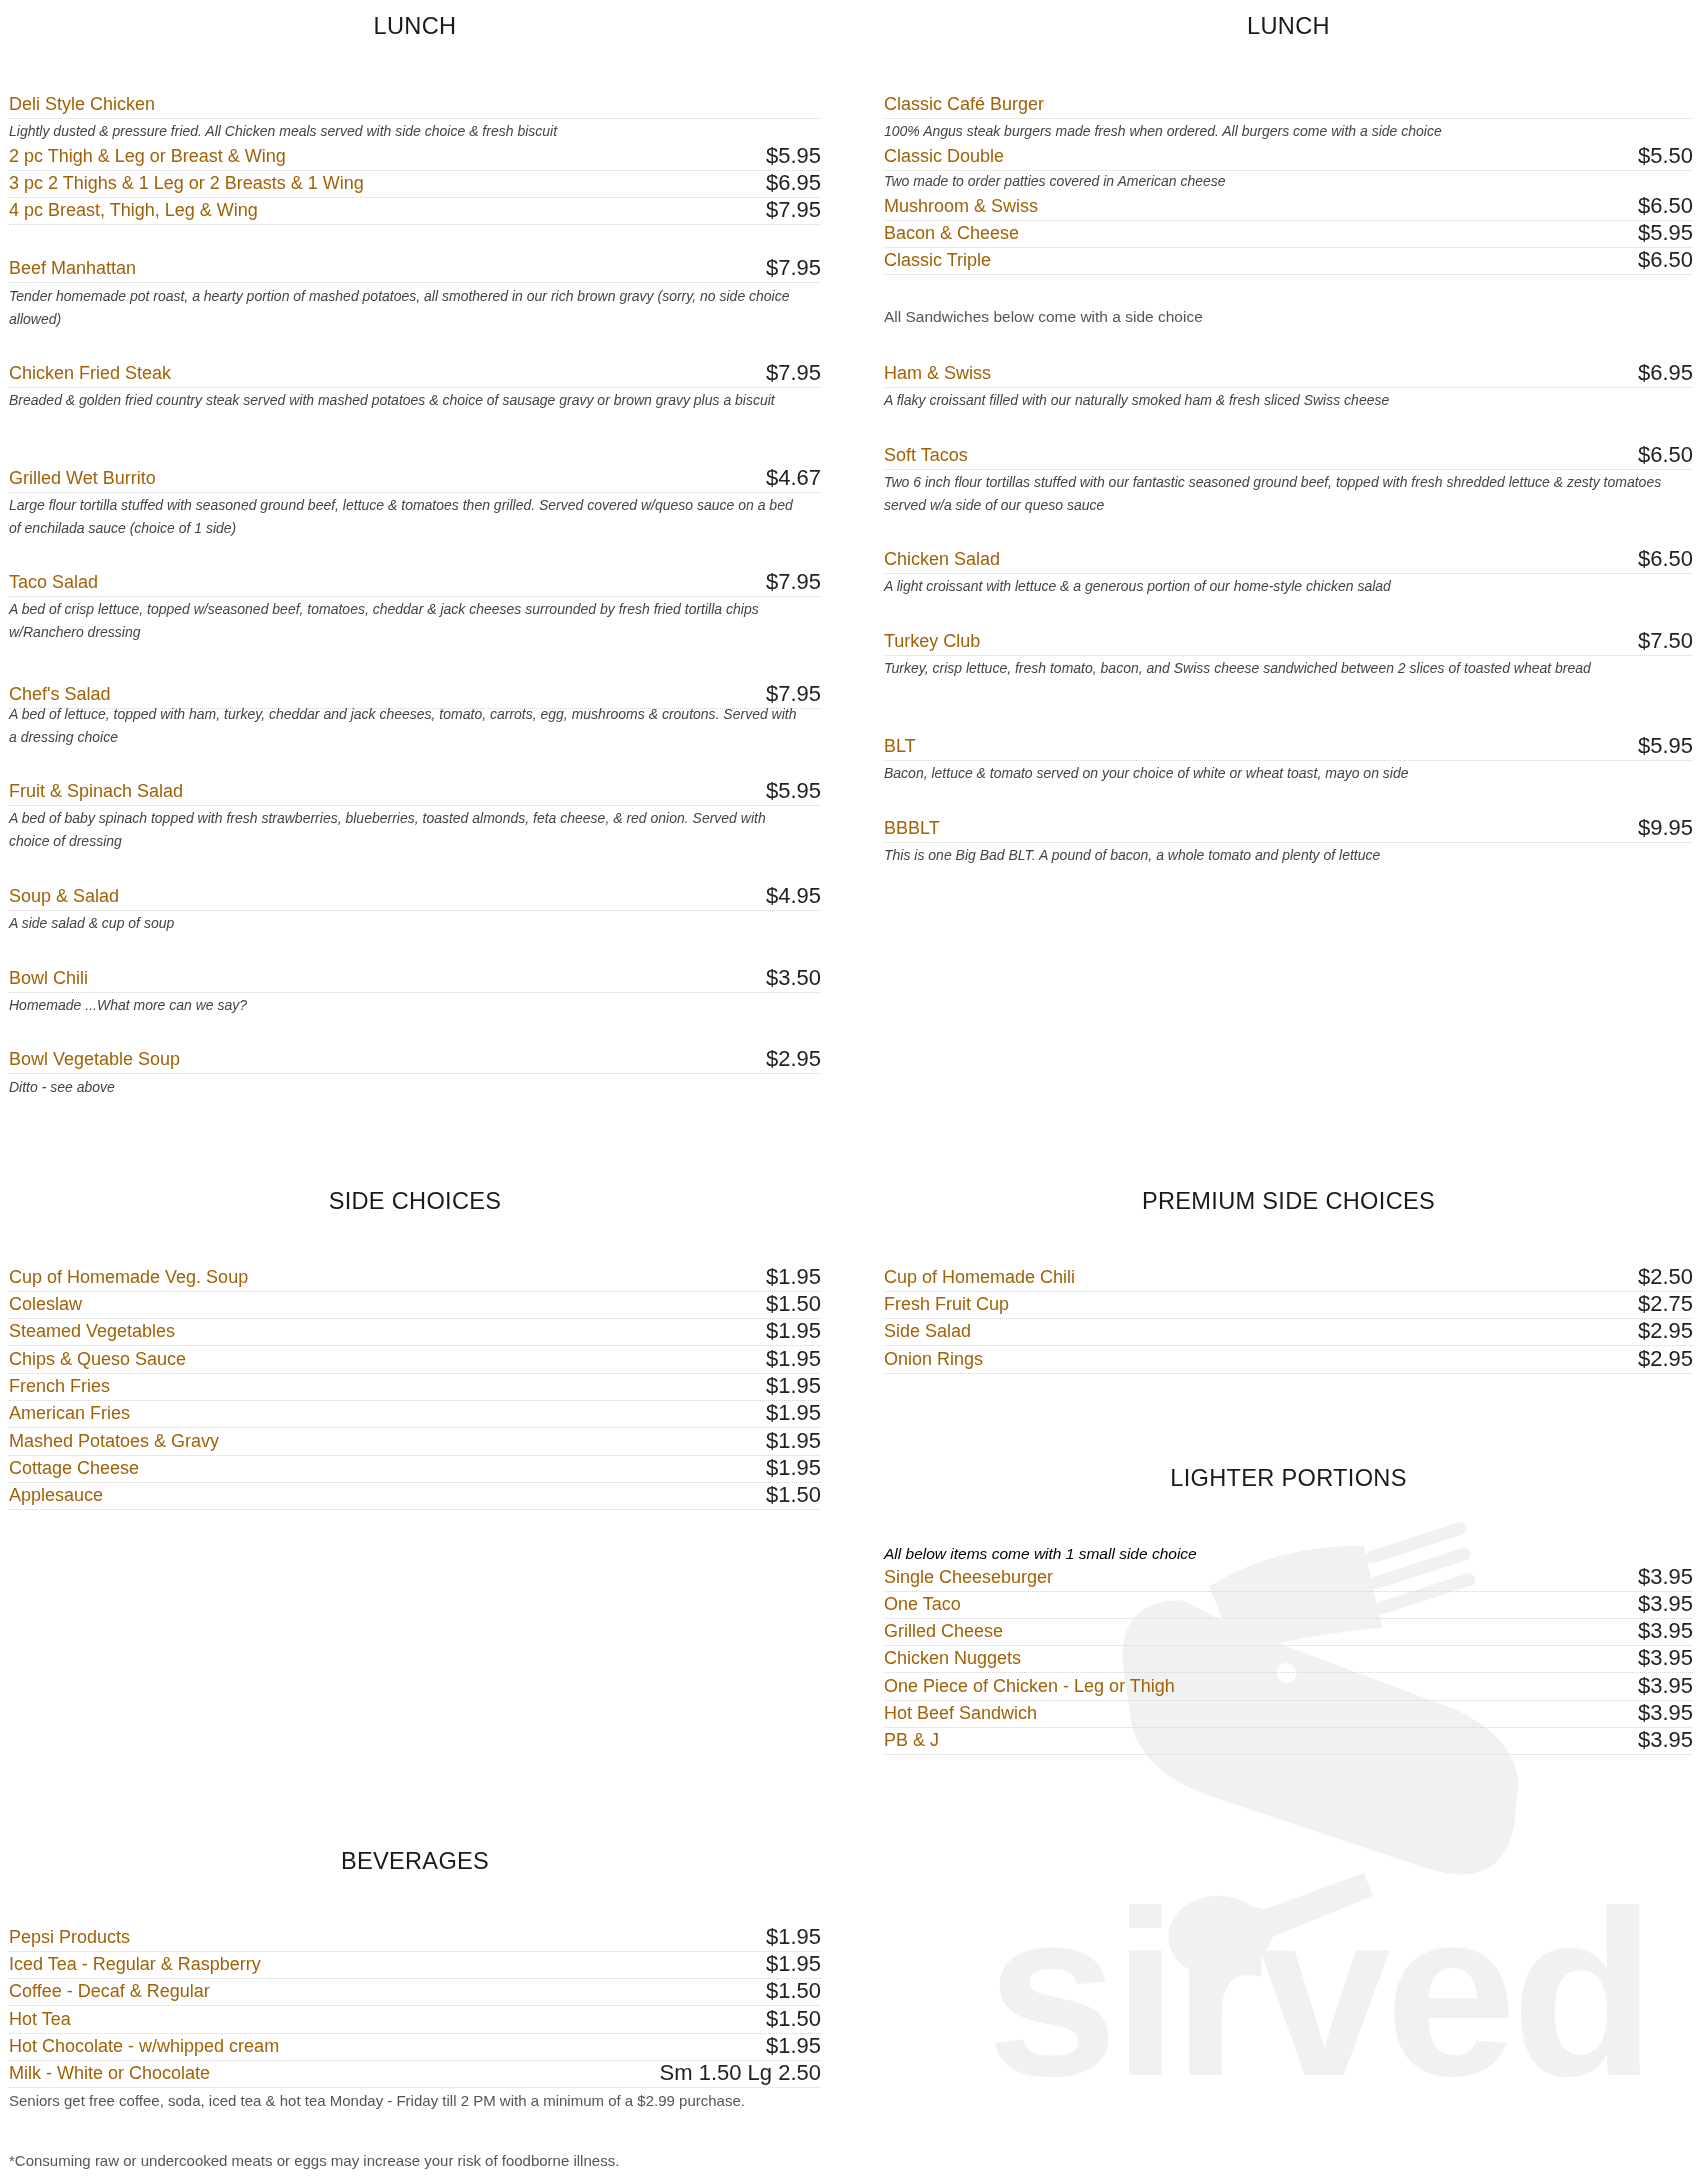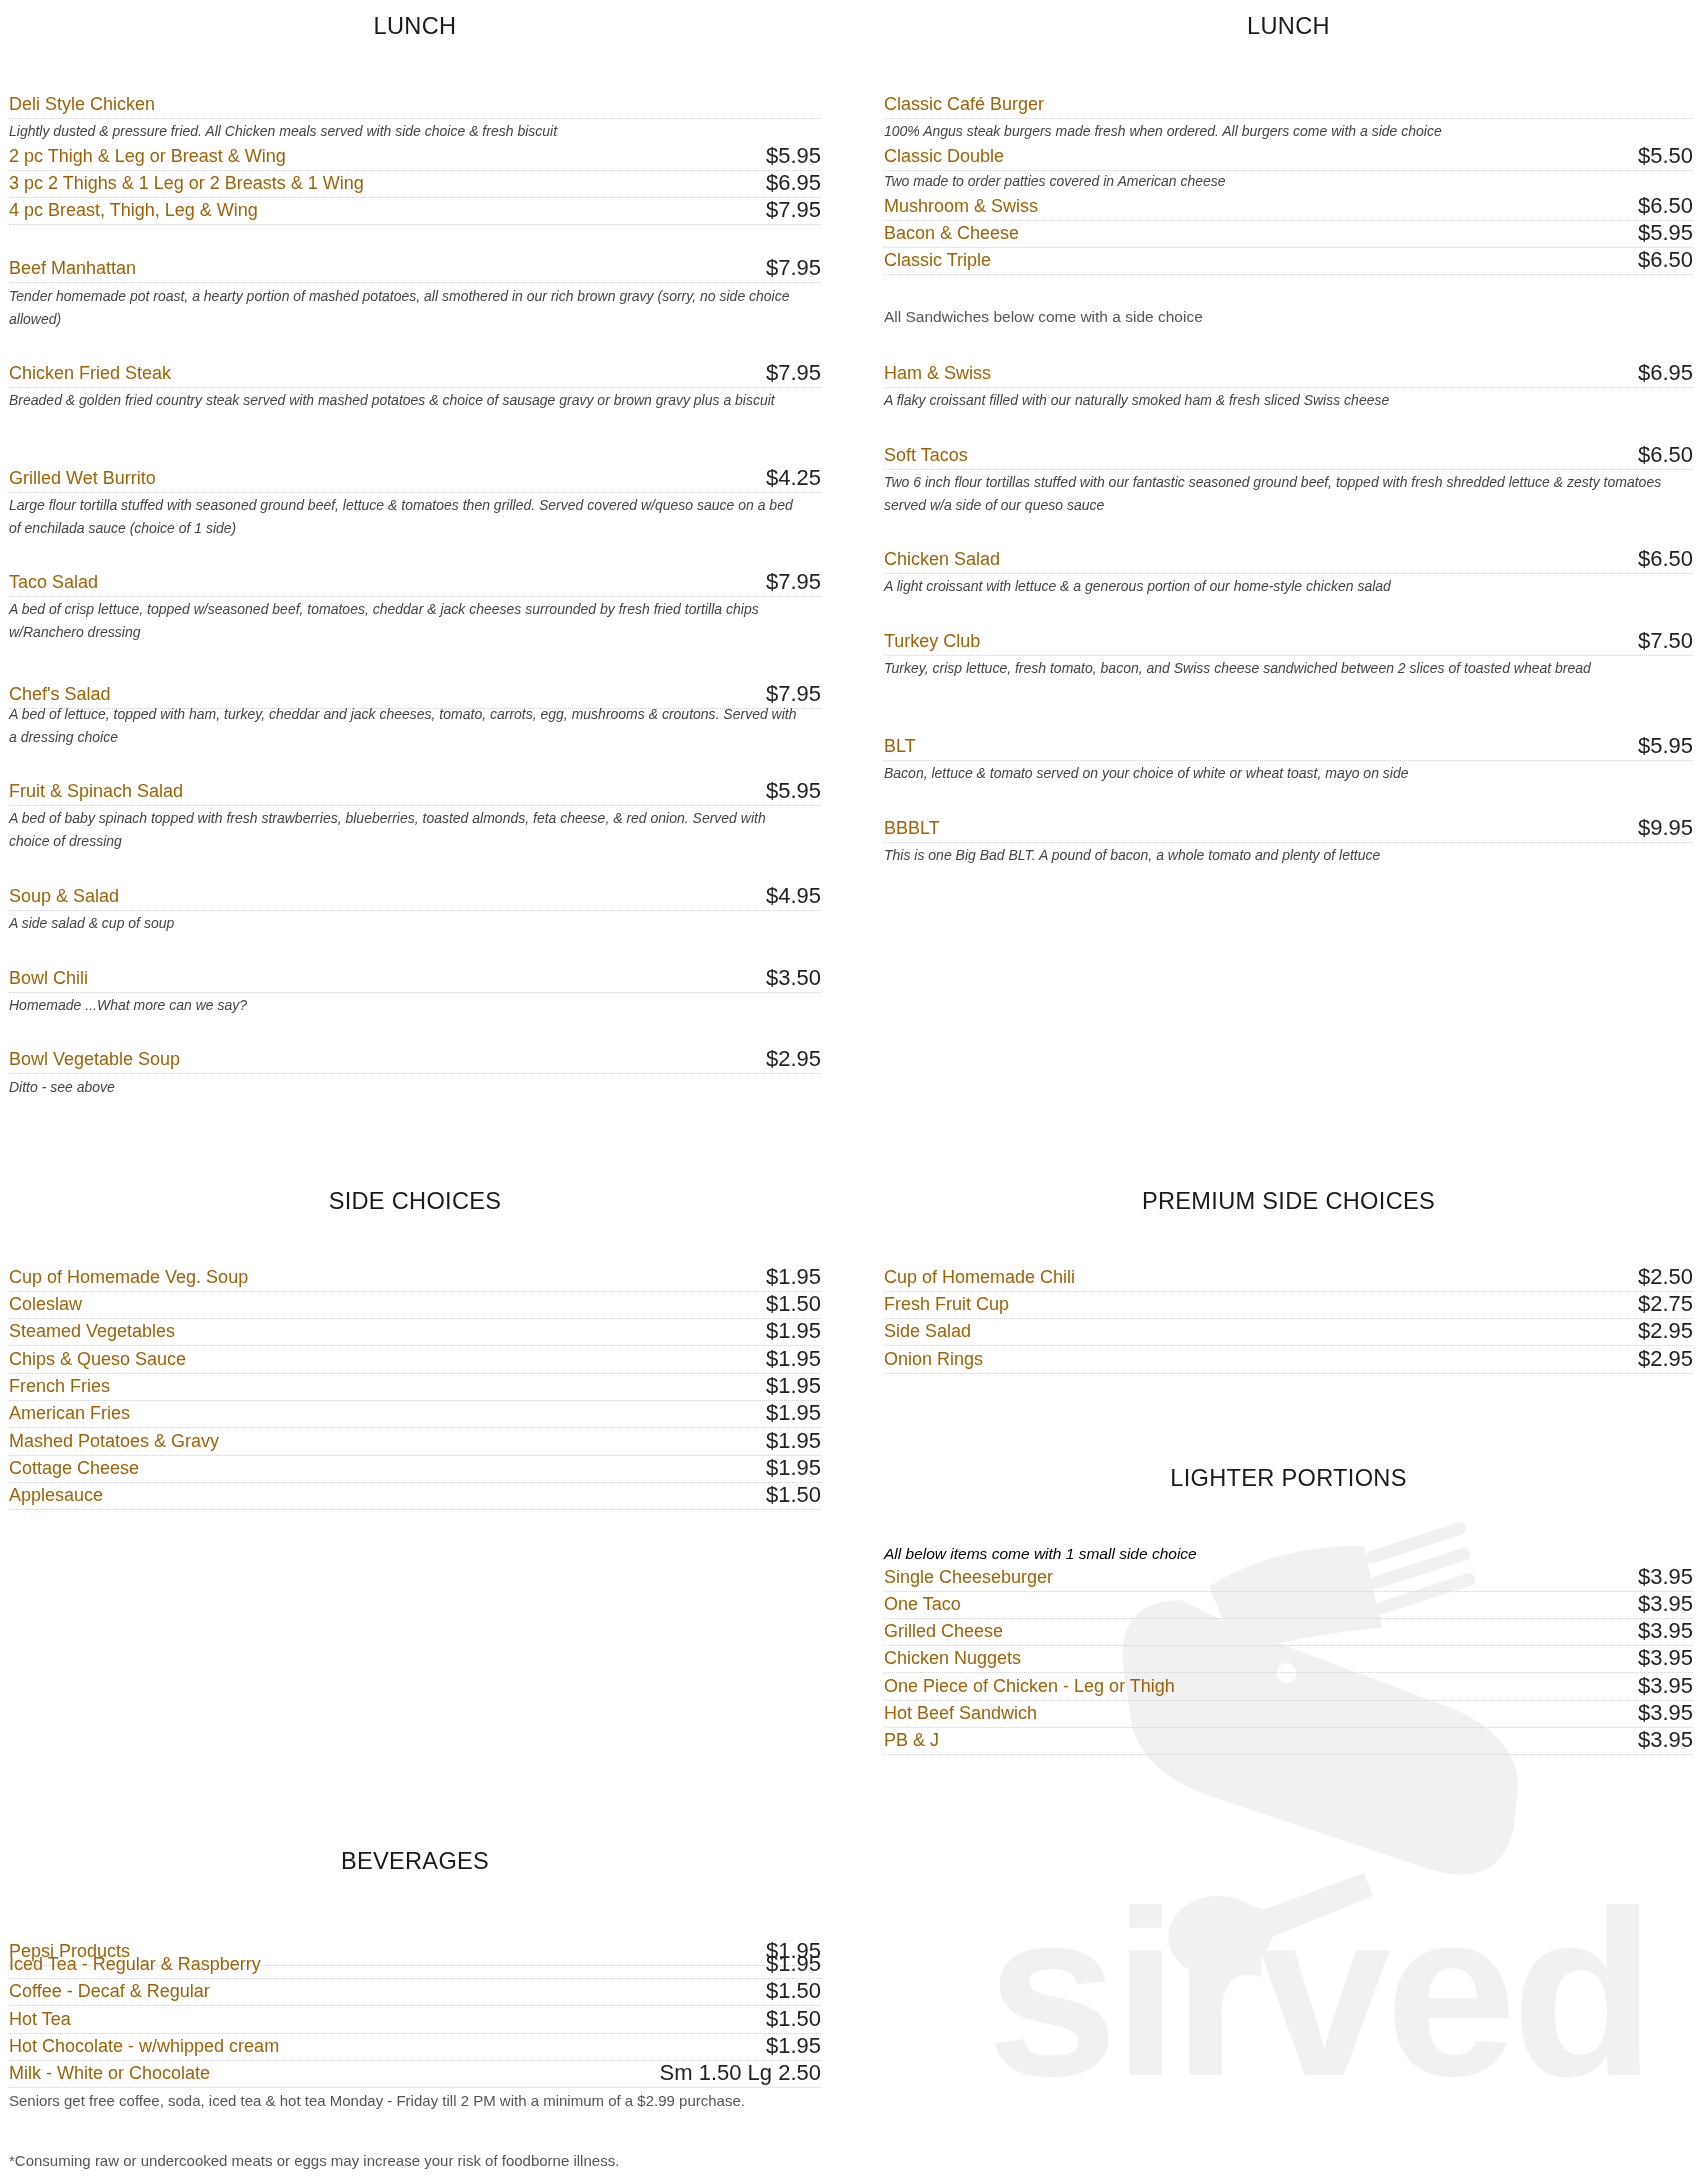--- a/index.html
+++ b/index.html
@@ -72,21 +72,21 @@
   <div class="desc" style="top:285px;">Tender homemade pot roast, a hearty portion of mashed potatoes, all smothered in our rich brown gravy (sorry, no side choice allowed)</div>
 
   <div class="row" style="top:360px;">
     <span class="name">Chicken Fried Steak</span>
     <span class="price">$7.95</span>
   </div>
   <div class="desc" style="top:389px;">Breaded &amp; golden fried country steak served with mashed potatoes &amp; choice of sausage gravy or brown gravy plus a biscuit</div>
 
   <div class="row" style="top:465px;">
     <span class="name">Grilled Wet Burrito</span>
-    <span class="price">$4.25</span>
+    <span class="price">$4.67</span>
   </div>
   <div class="desc" style="top:494px;">Large flour tortilla stuffed with seasoned ground beef, lettuce &amp; tomatoes then grilled. Served covered w/queso sauce on a bed of enchilada sauce (choice of 1 side)</div>
 
   <div class="row" style="top:569px;">
     <span class="name">Taco Salad</span>
     <span class="price">$7.95</span>
   </div>
   <div class="desc" style="top:598px;">A bed of crisp lettuce, topped w/seasoned beef, tomatoes, cheddar &amp; jack cheeses surrounded by fresh fried tortilla chips w/Ranchero dressing</div>
 
   <div class="row" style="top:674px;margin-top:7px;">
@@ -274,21 +274,21 @@
       <span class="price">$3.95</span>
     </div>
   <div class="row" style="top:277px;">
       <span class="name">PB &amp; J</span>
       <span class="price">$3.95</span>
     </div>
 </div>
 
 <div class="col col-left" style="top:1833px; height:351px;">
   <div class="section-title" style="top:14.5px;">BEVERAGES</div>
-  <div class="row" style="top:105px;text-align:center;">
+  <div class="row" style="top:91px;text-align:center;">
       <span class="name">Pepsi Products</span>
       <span class="price">$1.95</span>
     </div>
   <div class="row" style="top:118px;">
       <span class="name">Iced Tea - Regular &amp; Raspberry</span>
       <span class="price">$1.95</span>
     </div>
   <div class="row" style="top:145px;">
       <span class="name">Coffee - Decaf &amp; Regular</span>
       <span class="price">$1.50</span>

